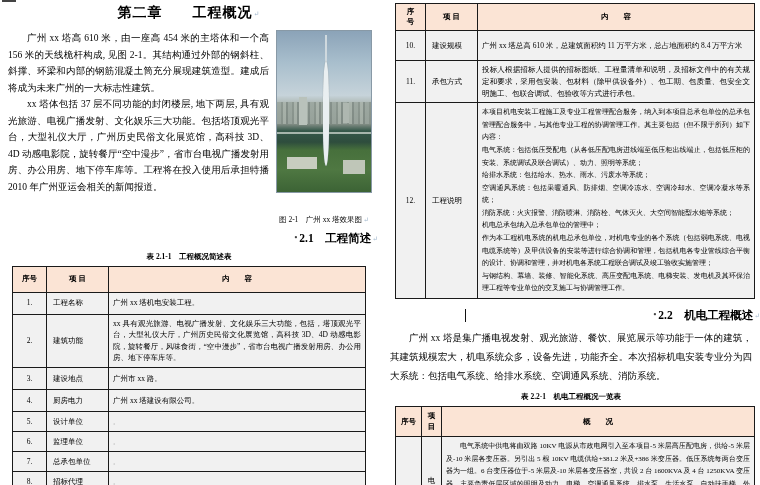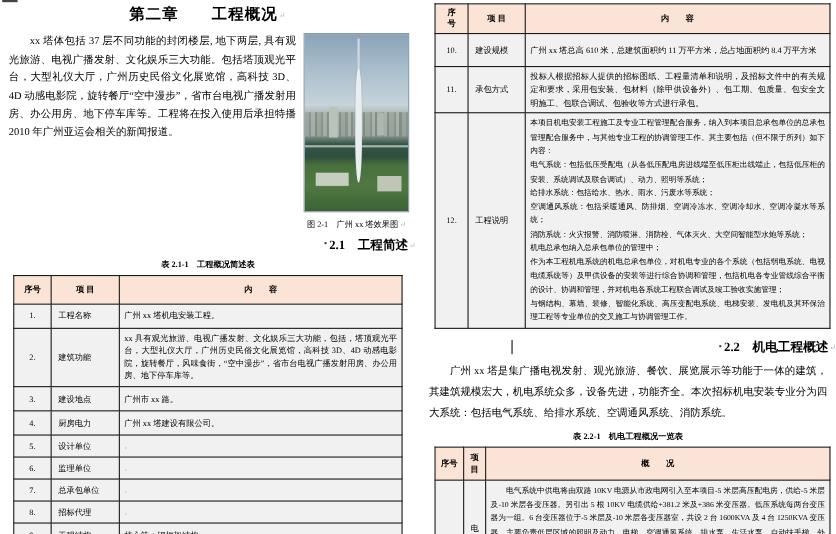--- a/index.html
+++ b/index.html
@@ -24,21 +24,21 @@
   .skyline { position:absolute; left:0; right:0; top:44%; height:14%;
     background:repeating-linear-gradient(90deg,#9aa59e 0 4px,#87928b 4px 6px,#a8b2aa 6px 9px,#7f8a84 9px 11px); opacity:.85; }
   .bridge { position:absolute; left:0; right:0; top:63%; height:2px; background:#c3cdc6; opacity:.8; }
   .tower-shaft { position:absolute; left:46px; top:30px; width:6px; height:105px; background:#e9eff1;
     border-radius:3px/40px; box-shadow:0 0 1px #7d8a90; }
   .tower-antenna { position:absolute; left:48px; top:4px; width:1.5px; height:30px; background:#cfd9de; }
   .bldg1 { position:absolute; left:22px; top:66px; width:8px; height:28px; background:#b9c2bb; }
   .bldg2 { position:absolute; left:66px; top:72px; width:6px; height:20px; background:#aeb7b0; }
   .plaza { position:absolute; left:10px; top:78%; width:30px; height:12px; background:#c7cdbf; }
   .plaza2 { position:absolute; right:6px; top:80%; width:22px; height:14px; background:#bfc6b8; }
-  .figure-caption { font-size:7.5px; text-align:center; margin-top:3px; }
+  .figure-caption { font-size:7.5px; text-align:center; margin-top:19px; }
 
   .section-heading { clear:both; position:relative; margin:9px 0 0 2px; font-size:11.5px; font-weight:bold;text-align:right; }
   .section-heading .bullet { font-size:8px; color:#444; vertical-align:2px; margin-right:2px; }
   .text-cursor { position:absolute; left:79px; top:1px; width:1px; height:13px; background:#111; }
 
   .table-caption { text-align:center; font-size:7.5px; font-weight:bold; margin-top:6px; }
 
   table { border-collapse:collapse; table-layout:fixed; margin-top:4px; }
   td,th { border:1px solid #1a1a1a; font-size:7.5px; line-height:1.55; vertical-align:middle; padding:3px 4px; }
   th { background:#FBE4D5; font-weight:bold; text-align:center; }
@@ -73,20 +73,21 @@
         <div class="bldg1"></div>
         <div class="bldg2"></div>
         <div class="bridge"></div>
         <div class="plaza"></div>
         <div class="plaza2"></div>
         <div class="tower-antenna"></div>
         <div class="tower-shaft"></div>
       </div>
       <div class="figure-caption"><span>图 2-1　广州 xx 塔效果图</span><span class="pilcrow">↵</span></div>
     </div>
+    <p>广州 xx 塔高 610 米，由一座高 454 米的主塔体和一个高 156 米的天线桅杆构成, 见图 2-1。其结构通过外部的钢斜柱、斜撑、环梁和内部的钢筋混凝土筒充分展现建筑造型。建成后将成为未来广州的一大标志性建筑。</p>
     <p>xx 塔体包括 37 层不同功能的封闭楼层, 地下两层, 具有观光旅游、电视广播发射、文化娱乐三大功能。包括塔顶观光平台，大型礼仪大厅，广州历史民俗文化展览馆，高科技 3D、4D 动感电影院，旋转餐厅“空中漫步”，省市台电视广播发射用房、办公用房、地下停车库等。工程将在投入使用后承担特播 2010 年广州亚运会相关的新闻报道。</p>
   </div>
 
   <div class="section-heading"><span class="bullet">•</span><span>2.1　工程简述</span><span class="pilcrow">↵</span></div>
 
   <div class="table-caption">表 2.1-1　工程概况简述表</div>
 
   <table id="tbl-left">
     <colgroup>
         <col style="width:34px">

